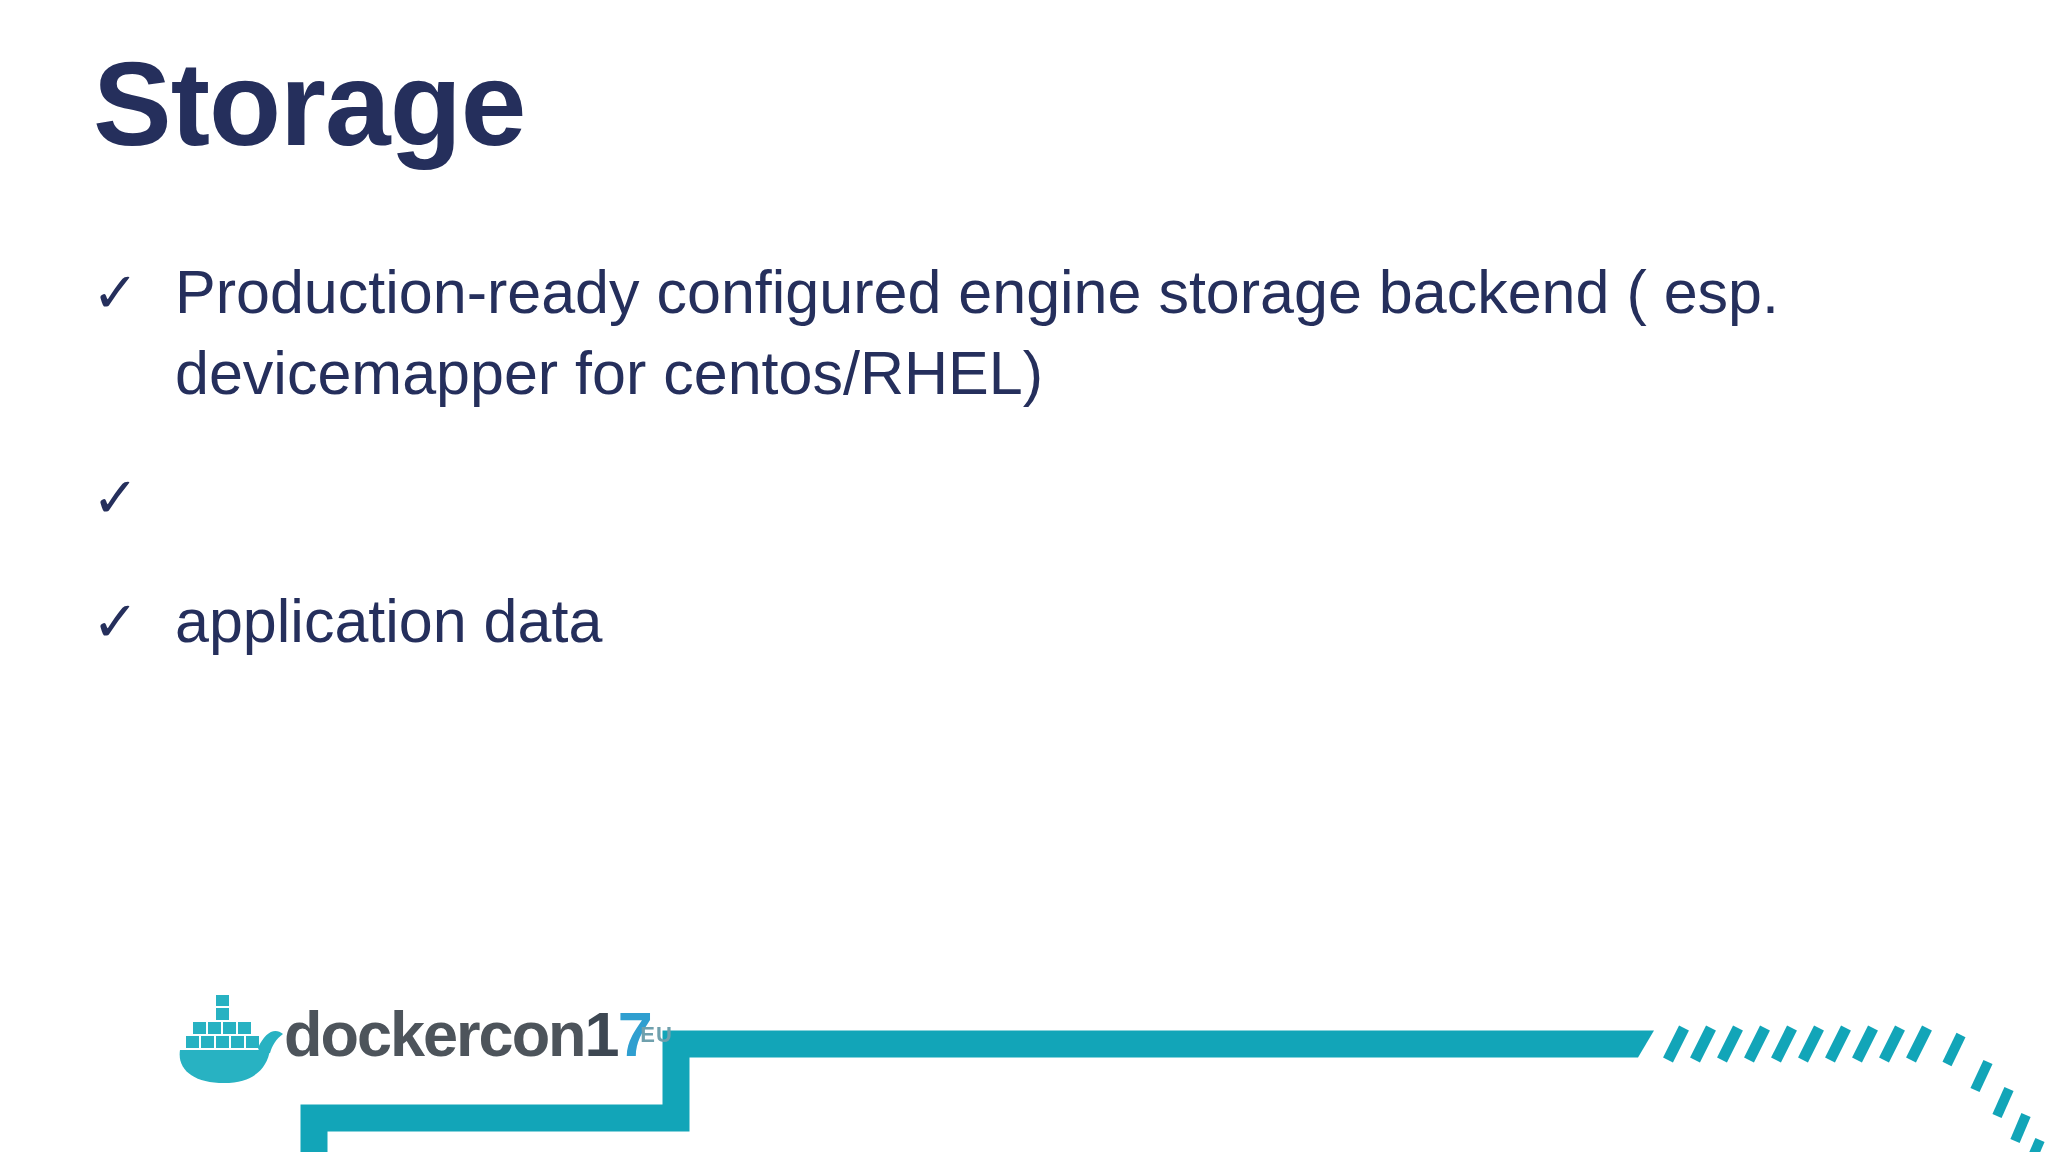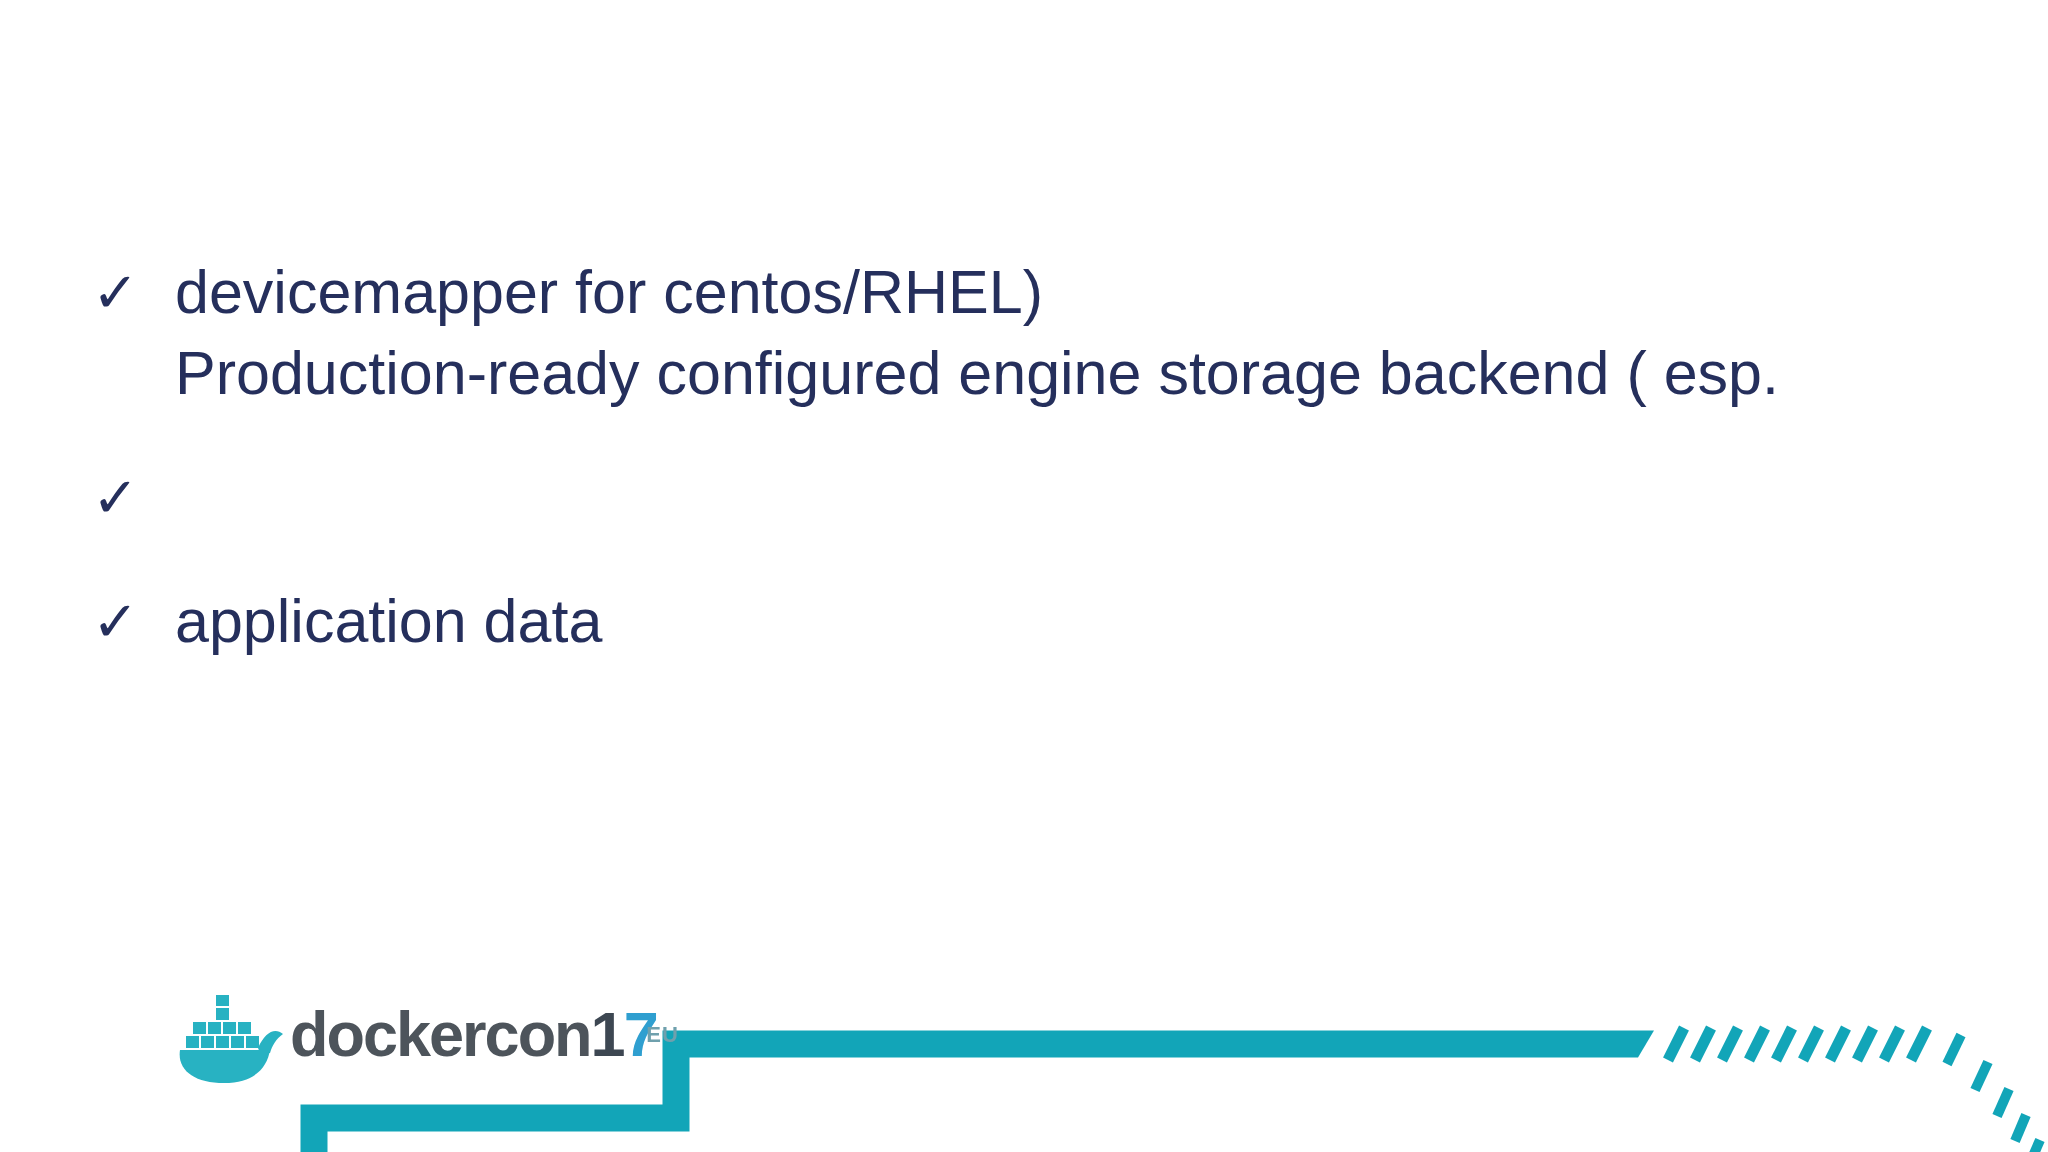--- a/index.html
+++ b/index.html
@@ -39,21 +39,21 @@
     letter-spacing:0px;
   }
   
   .logo{
     position:absolute;left:172px;top:990px;height:100px;
     display:flex;align-items:center;
   }
   .whale{width:112px;height:100px;display:block;}
   .whale .w{fill:var(--whale);}
   .wordmark{
-    display:flex;margin-left:6px;
+    display:flex;
     font-weight:700;font-size:63px;letter-spacing:-2px;
     color:var(--logo-gray);
     transform:translateY(-6px);
   }
   .year-wrap{position:relative;display:inline-block;padding-right:30px;}
   .digit1{color:#3d4752;}
   .digit7{color:var(--year-blue);}
   .eu{
     position:absolute;left:58%;top:34%;
     font-size:22px;letter-spacing:1px;font-weight:700;
@@ -67,28 +67,29 @@
   .footer-line .step{stroke:var(--teal);stroke-width:27;fill:none;}
   .footer-line .tip{fill:var(--teal);}
   .footer-line .hatch{stroke:var(--teal);stroke-width:11;}
   .footer-line .curve-dash{stroke:var(--teal);stroke-width:10;}
 </style>
 </head>
 <body>
 
 <div class="slide">
 
+  <h1 class="slide-title">Storage</h1>
 
   <div class="bullets">
 
     <div class="bullet">
       <span class="check">✓</span>
       <div class="bullet-text">
+        <div>Production-ready configured engine storage backend ( esp.</div>
         <div>devicemapper for centos/RHEL)</div>
-        <div>Production-ready configured engine storage backend ( esp.</div>
       </div>
     </div>
 
     <div class="bullet">
       <span class="check">✓</span>
     </div>
 
     <div class="bullet">
       <span class="check">✓</span>
       <div class="bullet-text">

